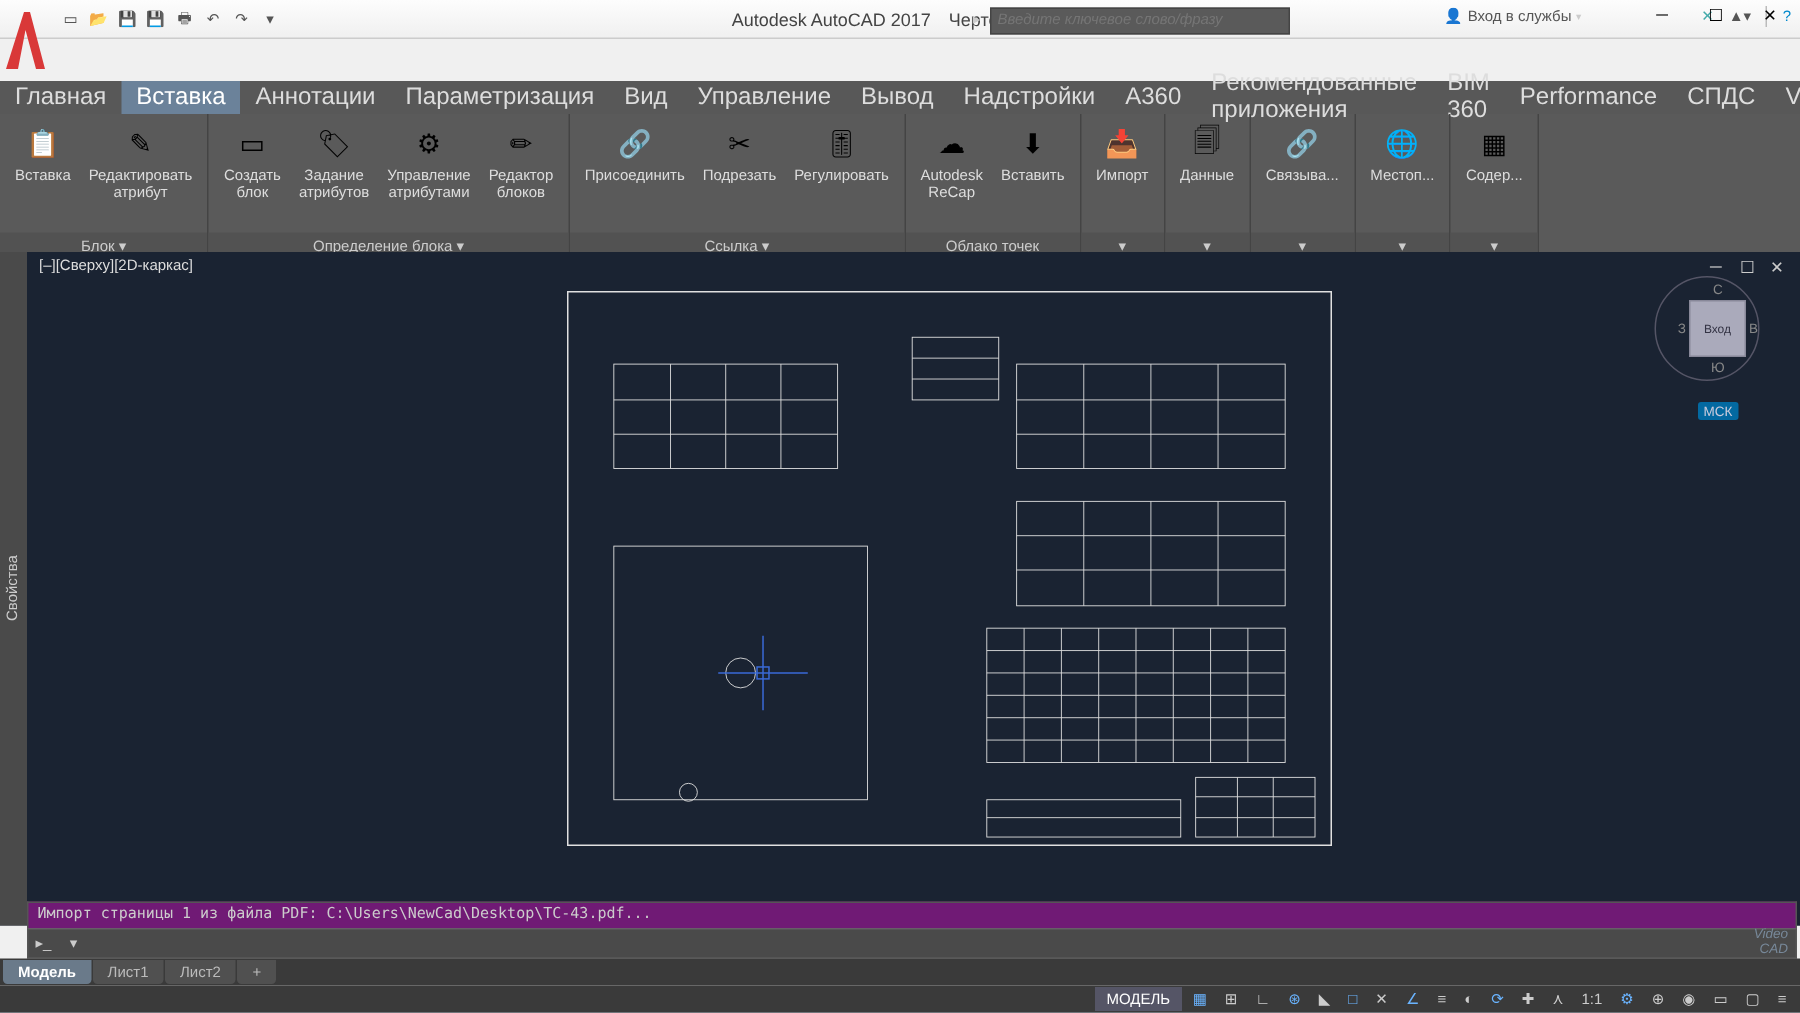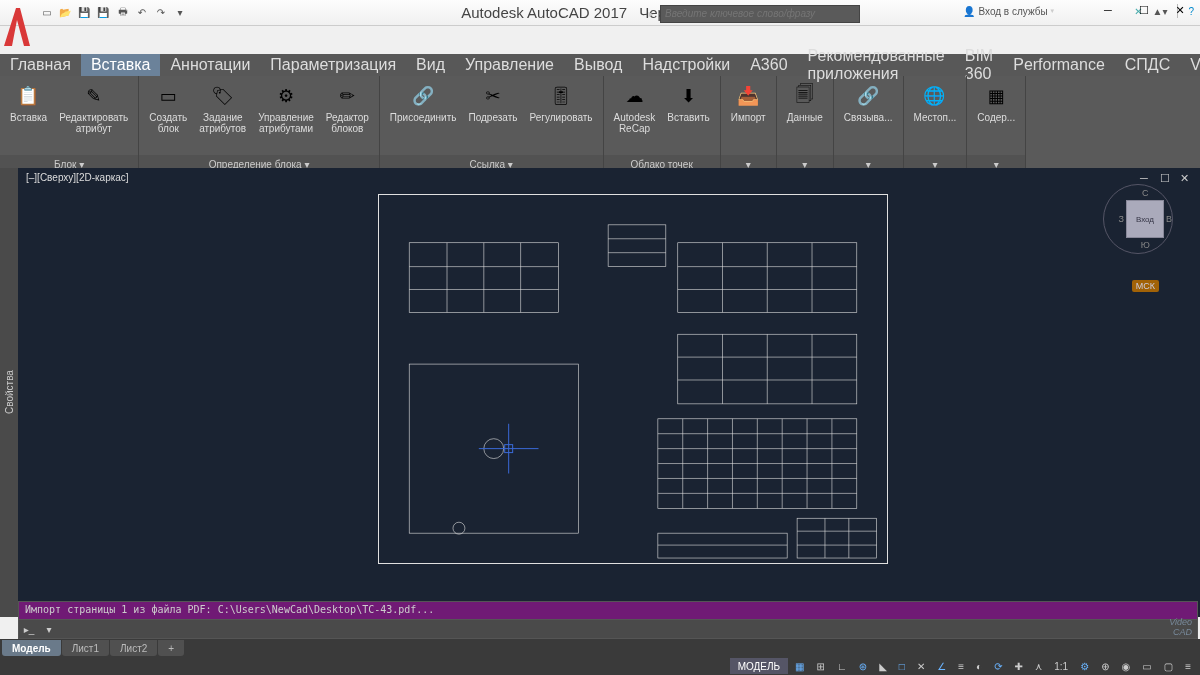--- a/index.html
+++ b/index.html
@@ -4,21 +4,21 @@
 <style>
 * { margin:0; padding:0; box-sizing:border-box; font-family:"Segoe UI",Tahoma,sans-serif; }
 body { width:1200px; height:675px; background:#f0f0f0; overflow:hidden; position:relative; }
 
 
 .titlebar { height:26px; background:linear-gradient(#fdfdfd,#f0f0f0); display:flex; align-items:center; border-bottom:1px solid #ccc; }
 .logo-a { width:30px; height:48px; position:absolute; left:2px; top:2px; z-index:20; }
 .logo-a svg { width:30px; height:48px; }
 .qat { margin-left:38px; display:flex; gap:1px; align-items:center; }
 .qat-btn { width:18px; height:18px; display:flex; align-items:center; justify-content:center; font-size:10px; color:#555; }
-.title-center { position:absolute; left:50%; transform:translateX(-50%); display:flex; gap:12px; font-size:15px; color:#444; }
+.title-center { position:absolute; left:50%; transform:translateX(-50%); display:flex; gap:12px; font-size:12px; color:#444; }
 .title-search { position:absolute; right:340px; top:3px; }
 .title-search input { width:200px; height:18px; background:#5a5a5a; border:1px solid #444; color:#ccc; font-size:10px; font-style:italic; padding:0 4px; }
 .title-right { position:absolute; right:6px; top:4px; display:flex; align-items:center; gap:10px; font-size:10px; color:#555; }
 .title-right .sep { width:1px; height:14px; background:#bbb; }
 .win-btns { position:absolute; right:2px; top:0; display:flex; }
 .win-btn { width:36px; height:20px; display:flex; align-items:center; justify-content:center; font-size:11px; }
 .title-signin { display:flex; align-items:center; gap:3px; margin-right:70px;}
 
 
 .menutabs { height:22px; background:#585858; display:flex; align-items:stretch; font-size:16px;margin-top:28px; }
@@ -51,21 +51,21 @@
 .vp-ctrl span { width:14px; height:12px; font-size:11px; color:#ccc; cursor:pointer; }
 
 
 .drawing { position:absolute; left:360px; top:26px; width:510px; height:370px; border:1px solid #e0e0e0; background:transparent; }
 .drawing svg { width:100%; height:100%; }
 
 
 .viewcube { position:absolute; right:28px; top:20px; text-align:center; font-size:9px; color:#888; }
 .viewcube .cube { width:38px; height:38px; background:#aab; border:1px solid #889; display:flex; align-items:center; justify-content:center; font-size:8px; color:#334; margin:2px auto; }
 .viewcube .ring { width:70px; height:70px; border:1px solid #556; border-radius:50%; position:absolute; left:-16px; top:-4px; }
-.wcs { margin-top:30px; padding:1px 4px; background:#a16207; color:#ccd; font-size:9px; border-radius:2px; display:inline-block; }
+.wcs { margin-top:18px; padding:1px 4px; background:#0369a1; color:#ccd; font-size:9px; border-radius:2px; display:inline-block; }
 
 
 .cmdarea { position:absolute; left:18px; right:2px; bottom:36px; height:38px; }
 .cmd-hist { height:18px; background:#701a75; color:#ccc; font-size:10px; padding:2px 6px; font-family:Consolas,monospace; border:1px solid #555; border-bottom:none; }
 .cmd-input-row { height:20px; background:#4a4a4a; display:flex; align-items:center; border:1px solid #555; }
 .cmd-icon { width:20px; text-align:center; color:#ccc; font-size:10px; }
 .cmd-input { flex:1; font-size:11px; font-style:italic; color:#999; padding-left:4px; background:#4a4a4a; border:none; outline:none; }
 .watermark { position:absolute; right:6px; bottom:2px; font-size:9px; font-style:italic; color:#789; }
 
 

